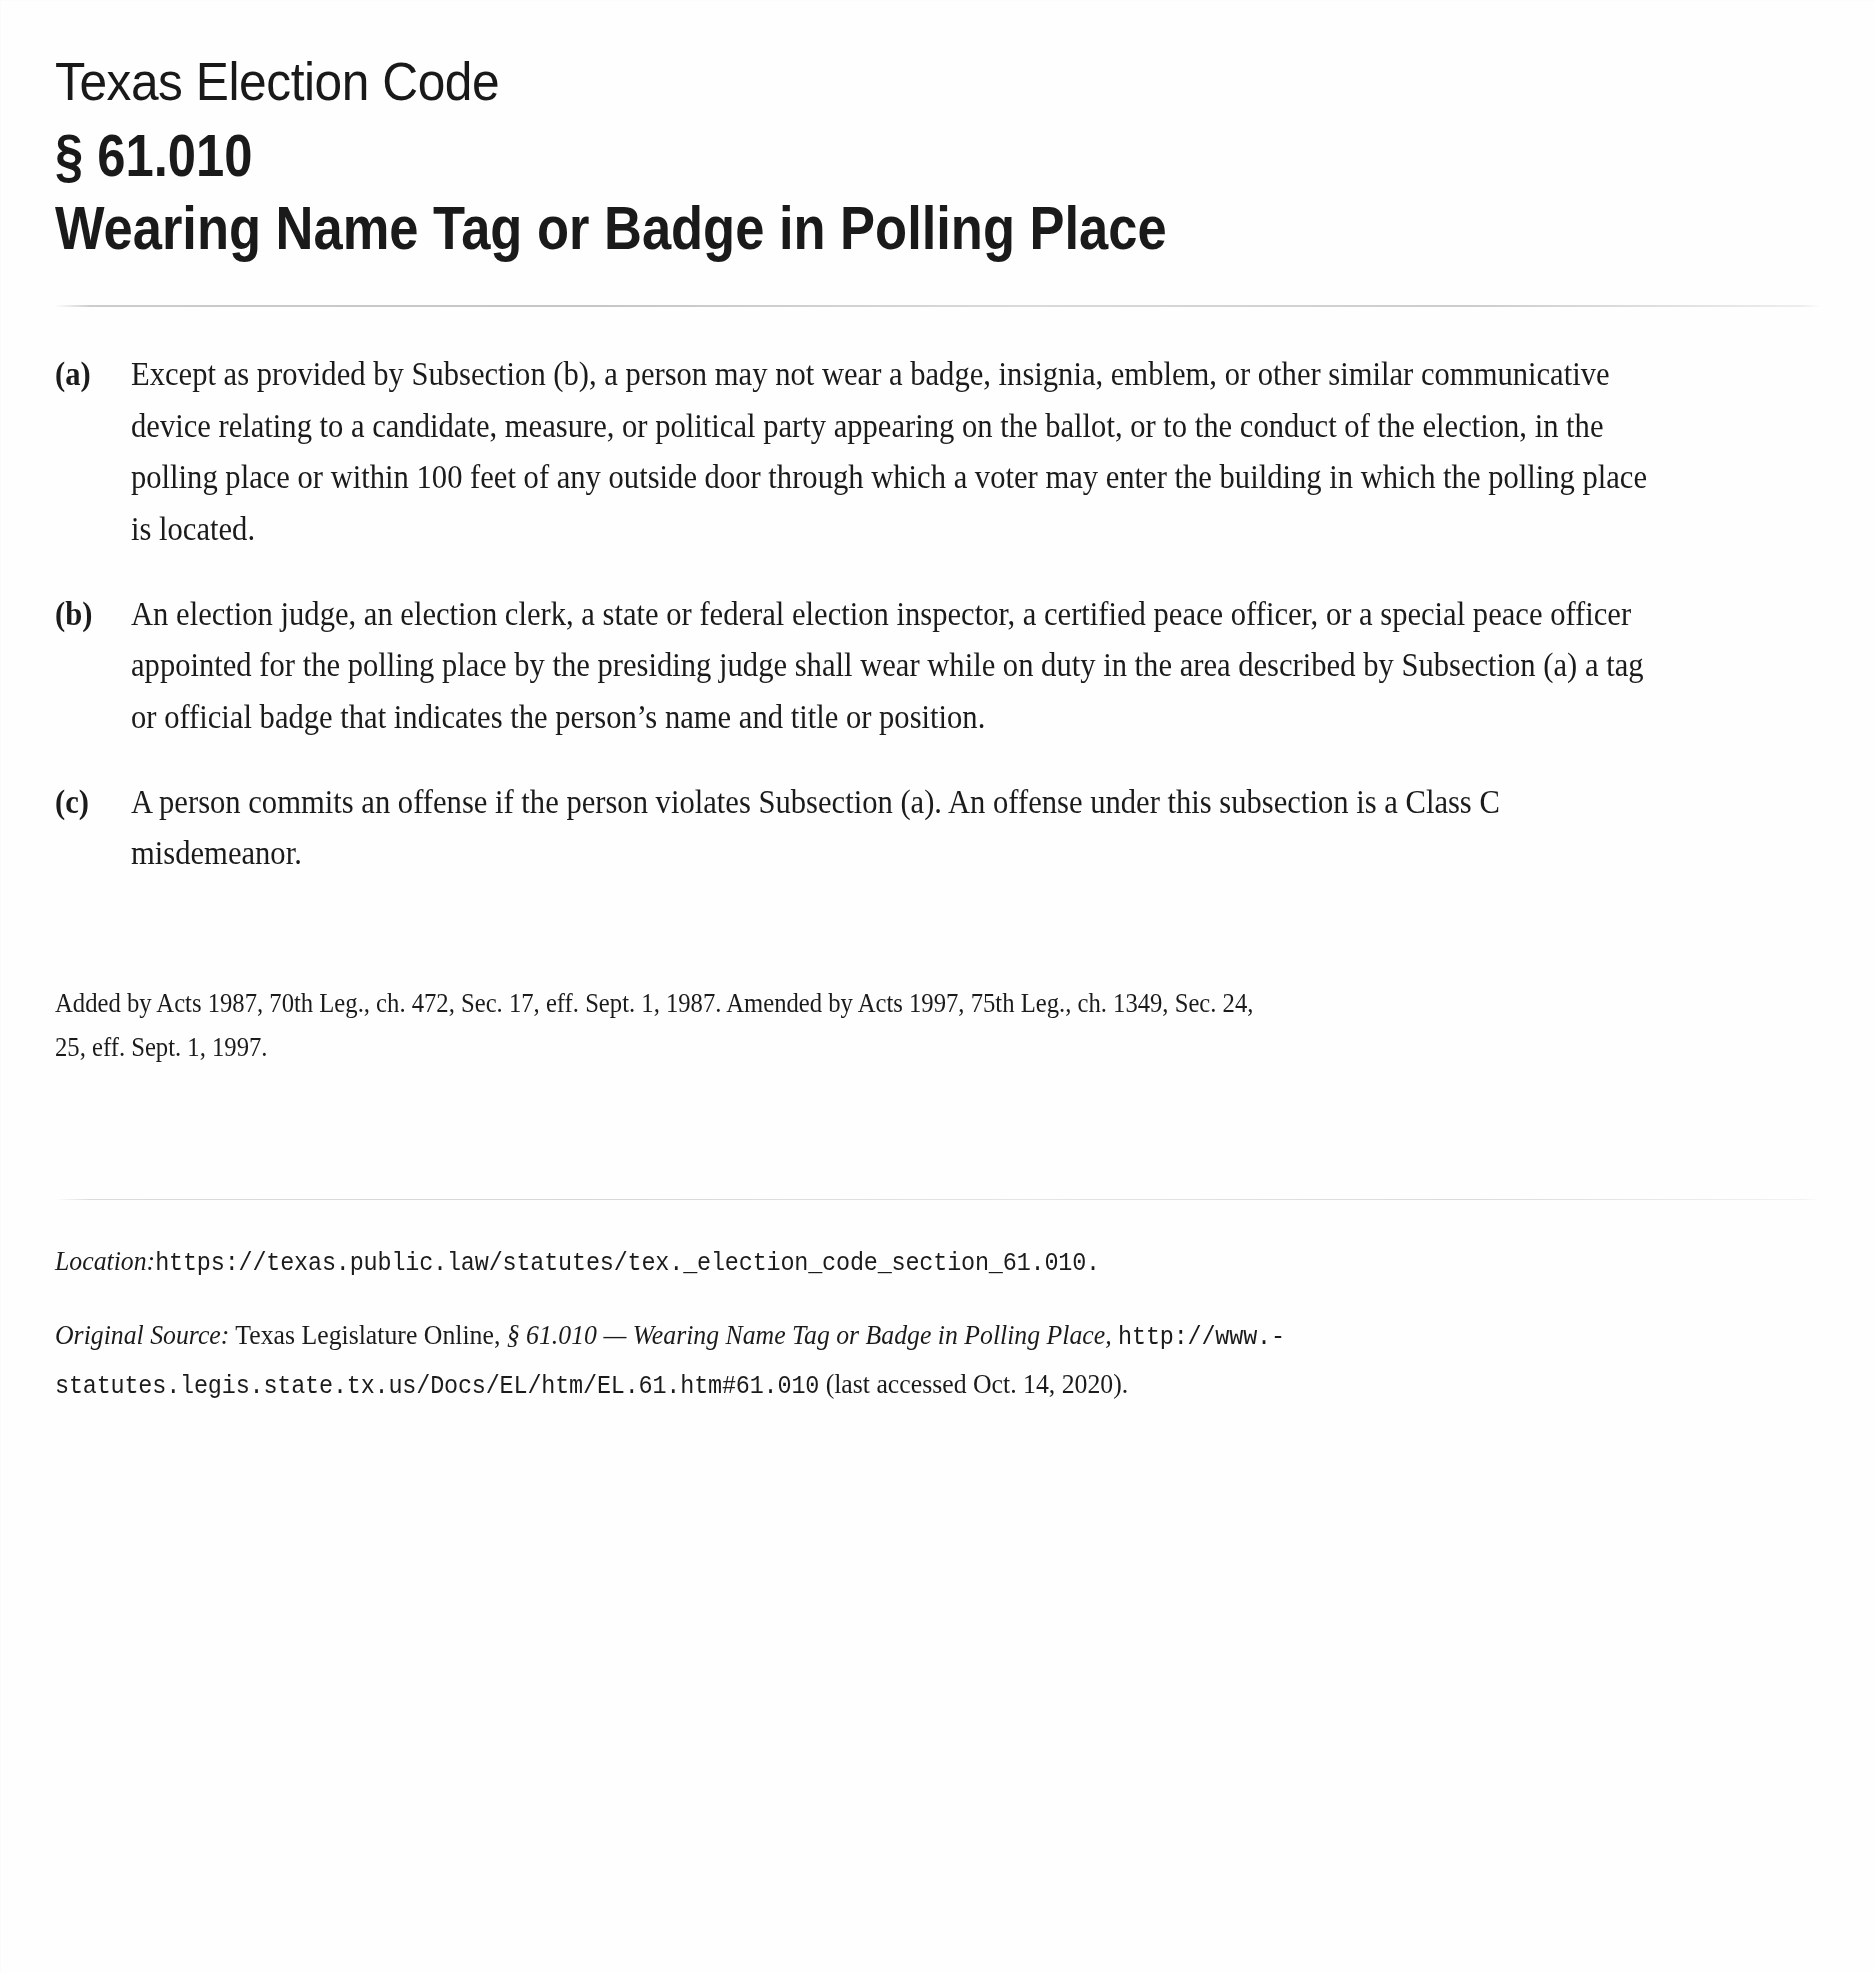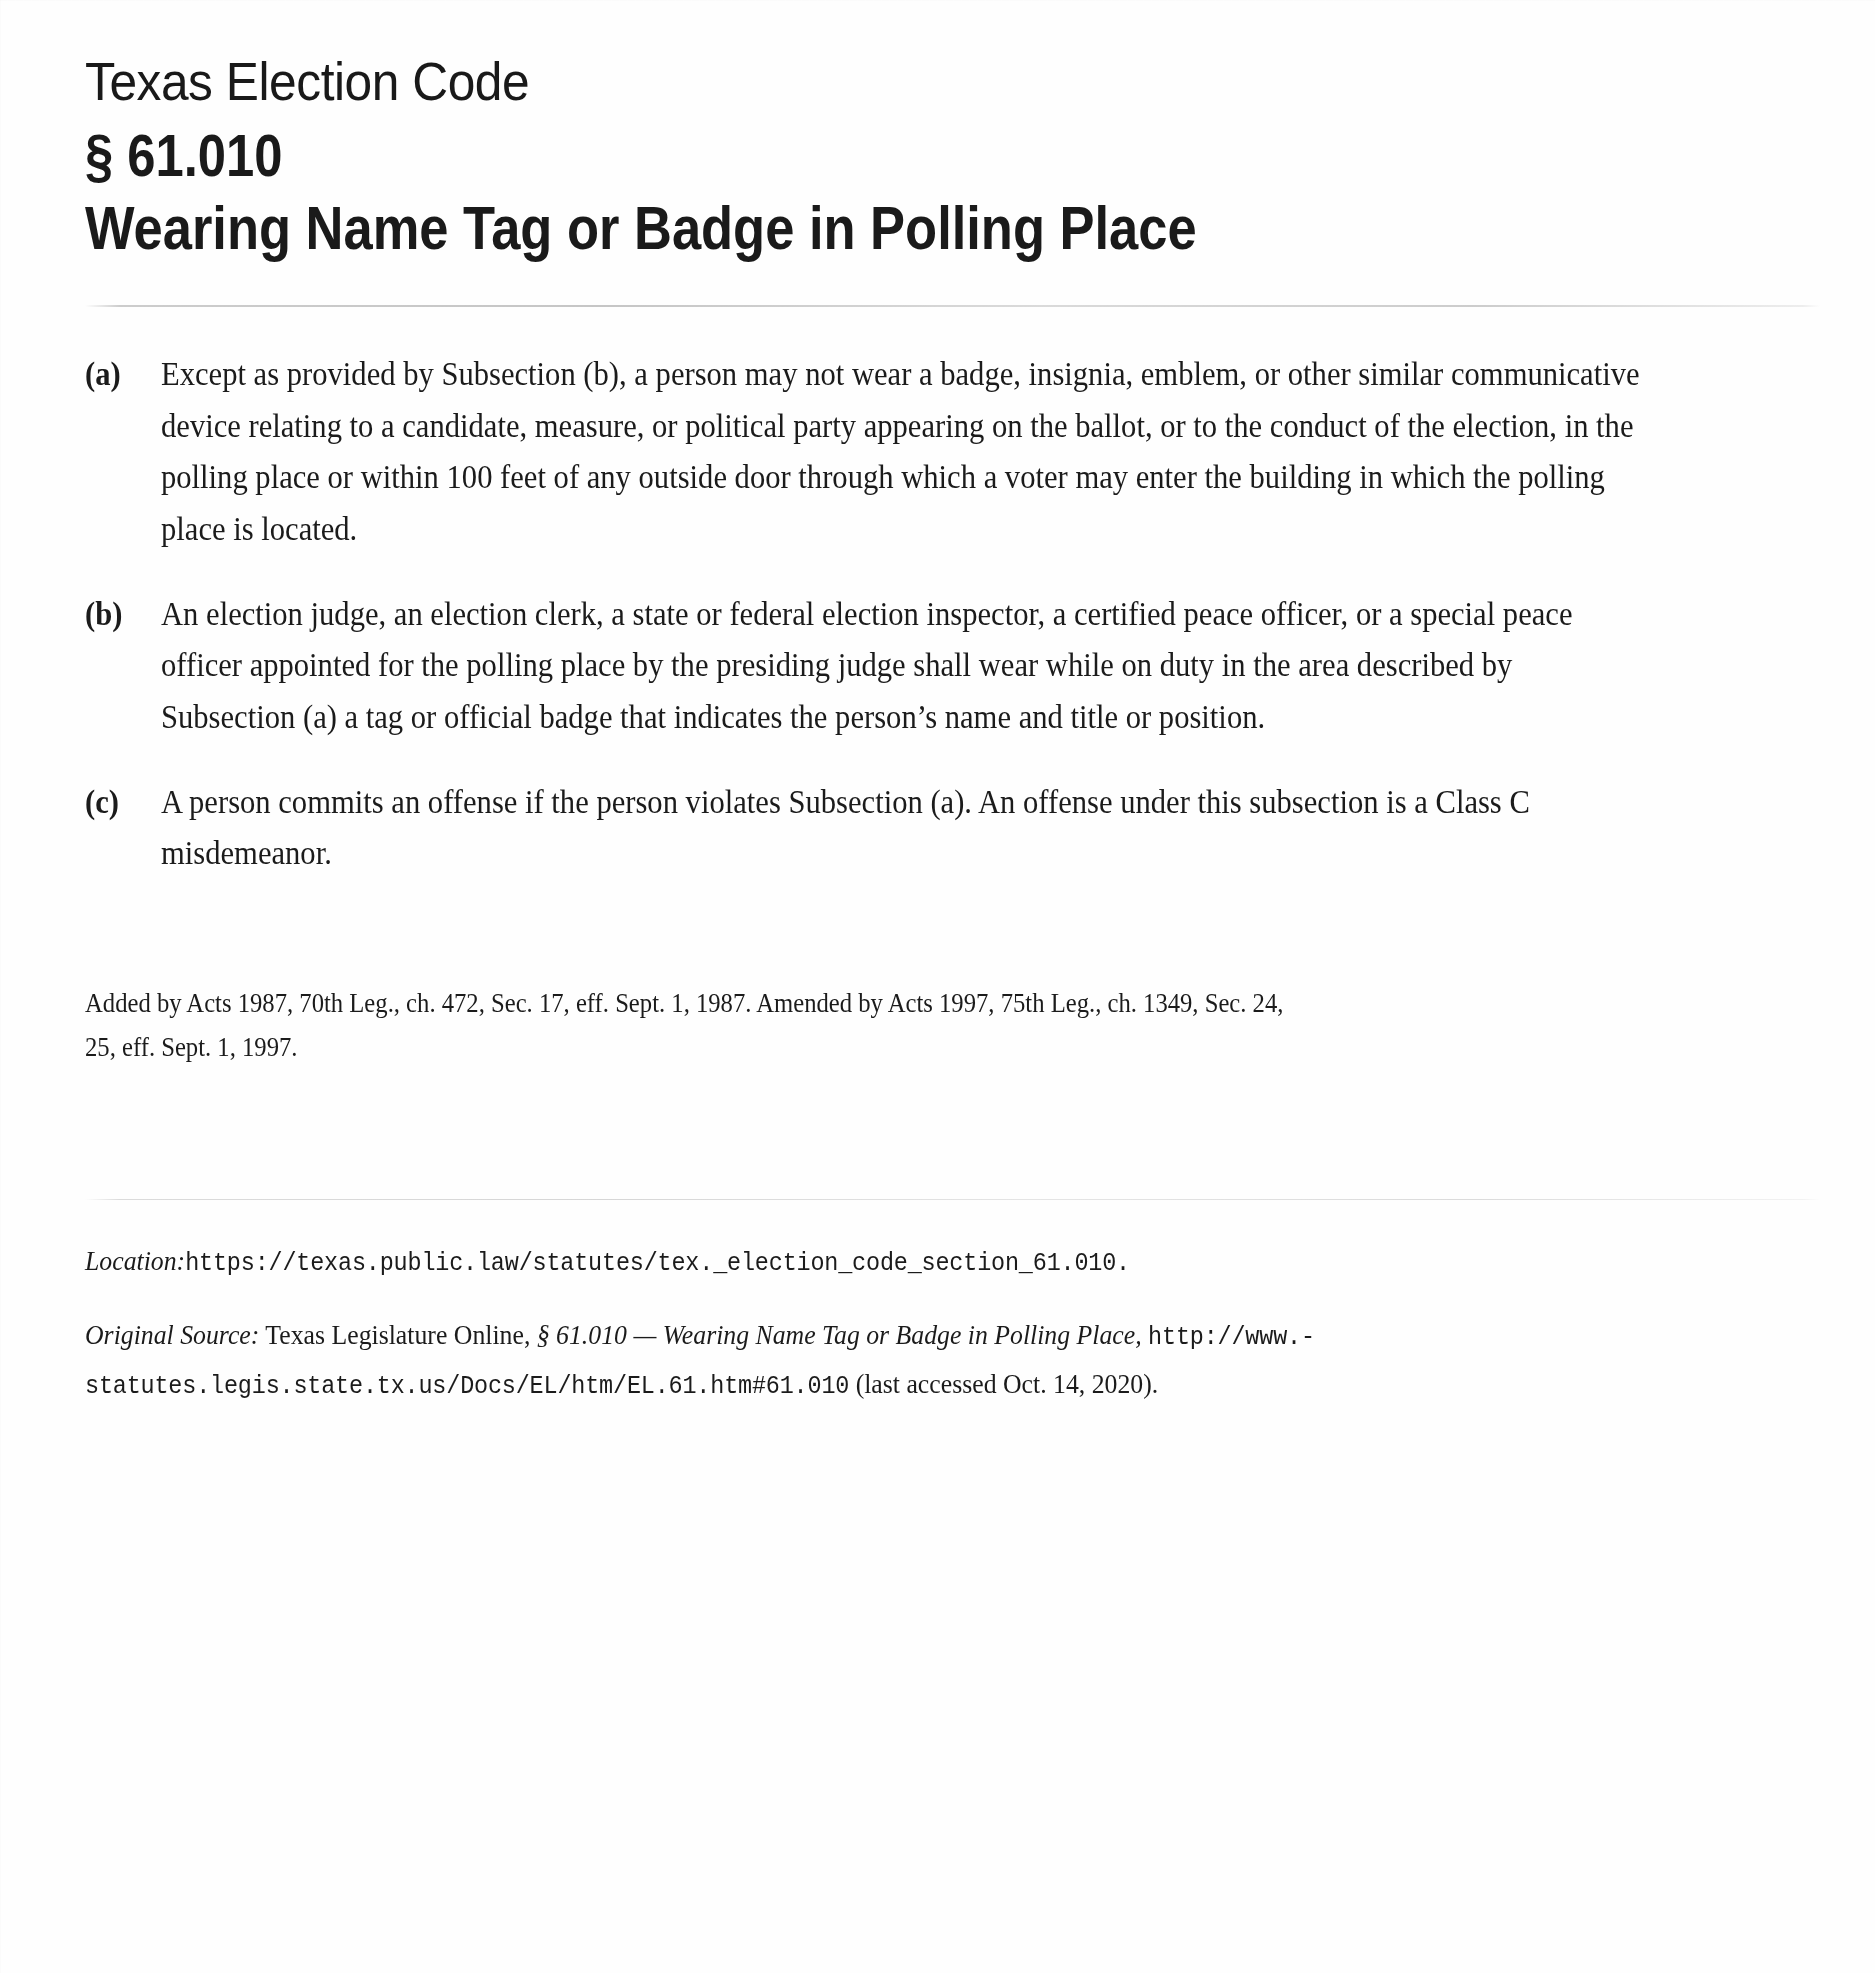--- a/index.html
+++ b/index.html
@@ -25,21 +25,21 @@
     background: #fefefe;
     background-image:
       linear-gradient(to right, rgba(0,0,0,0.012) 0 1px, transparent 1px 2.9px),
       linear-gradient(to bottom, rgba(0,0,0,0.010) 0 1px, transparent 1px 3.9px);
     z-index: 0;
   }
 
   .sheet {
     position: relative;
     z-index: 1;
-    padding: 0 55px 0 85px;
+    padding: 0 55px 0 55px;
     box-sizing: border-box;
   }
 
   
   .kicker {
     font-family: "Liberation Sans", "DejaVu Sans", sans-serif;
     font-weight: 400;
     font-size: 54px;
     line-height: 1.12;
     letter-spacing: -0.5px;

